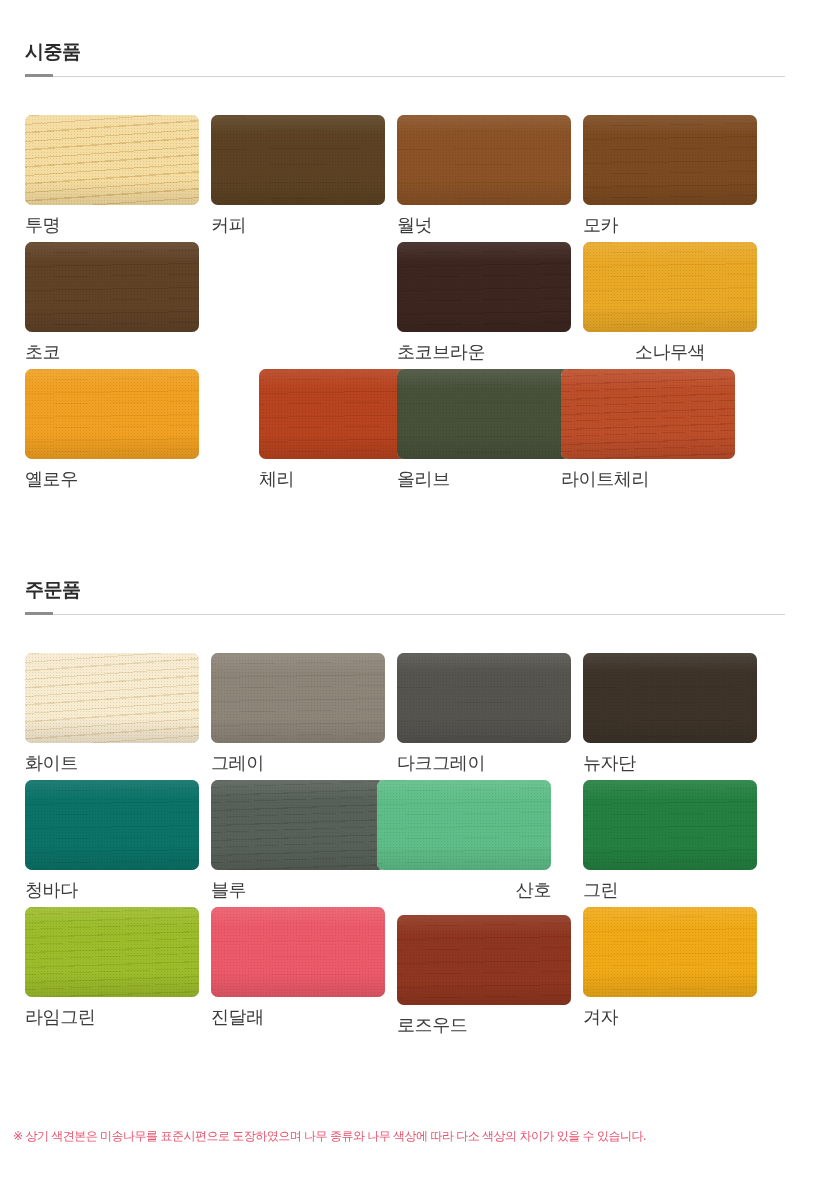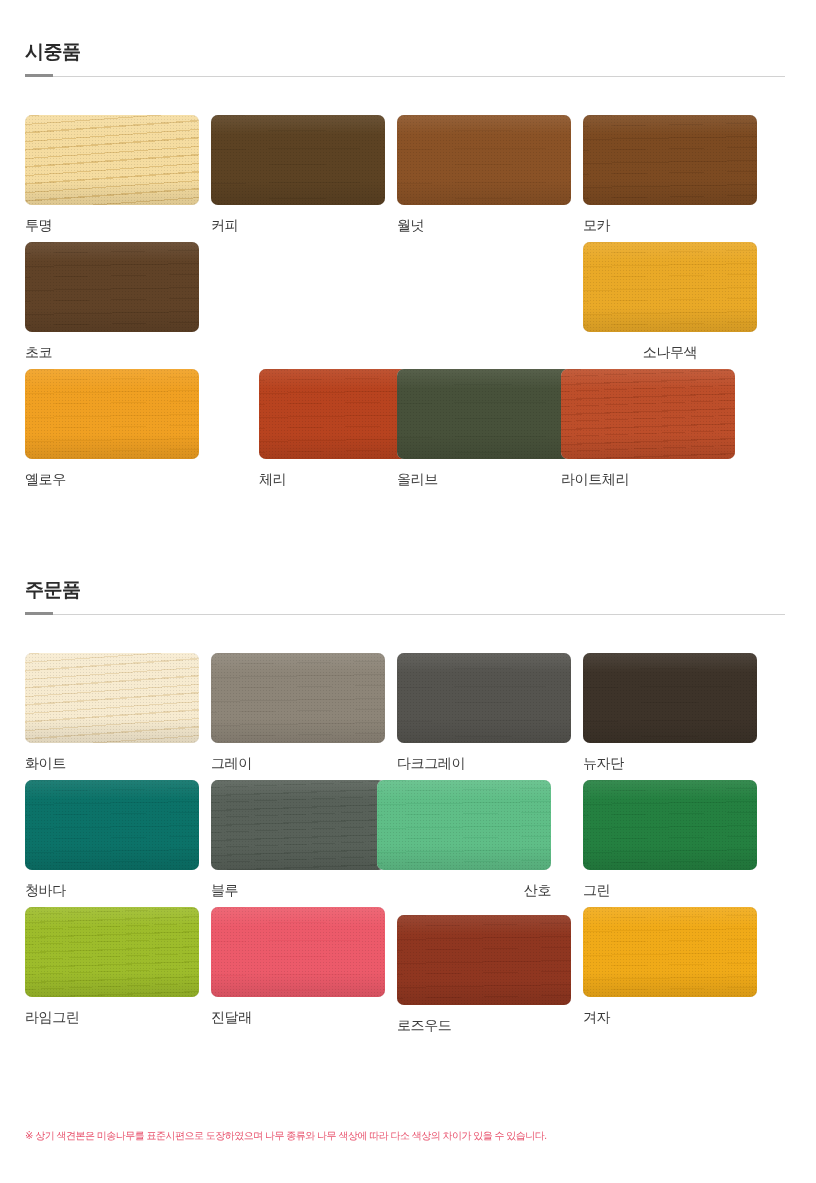--- a/index.html
+++ b/index.html
@@ -102,34 +102,34 @@
     position: absolute;
     inset: 0;
     background: linear-gradient(180deg,
       rgba(255,255,255,0.09) 0%,
       rgba(255,255,255,0.00) 22%,
       rgba(0,0,0,0.00) 72%,
       rgba(0,0,0,0.10) 100%);
   }
   .swatch-label {
     margin-top: 11px;
-    font-size: 14px;
+    font-size: 18px;
     color: #3b3b3b;
     line-height: 18px;
     letter-spacing: -0.4px;
     white-space: nowrap;
   }
 
   
   .footnote {
     position: absolute;
-    left: 25px;
+    left: 13px;
     top: 1126px;
     width: 770px;
-    font-size: 10px;
+    font-size: 12px;
     line-height: 20px;
     color: #e8506b;
     letter-spacing: -0.5px;
     white-space: nowrap;
   }
 </style>
 </head>
 <body>
 
 <div class="page">
@@ -178,20 +178,29 @@
             <div class="swatch-label">모카</div>
           </div>
           <div class="swatch-cell" style="left: 0px; top: 127px;">
             <div class="swatch">
               <div class="base" style="background: rgb(96, 66, 39);"></div>
               <div class="grain" style="background-image: repeating-linear-gradient(179deg, rgb(67, 44, 22) 0px, rgb(67, 44, 22) 1px, transparent 1px, transparent 11px, rgb(67, 44, 22) 11px, rgb(67, 44, 22) 11.6px, transparent 11.6px, transparent 24px); opacity: 0.32;"></div>
               <div class="noise"></div>
               <div class="shade"></div>
             </div>
             <div class="swatch-label">초코</div>
+          </div>
+          <div class="swatch-cell" style="left: 372px; top: 127px;">
+            <div class="swatch">
+              <div class="base" style="background: rgb(62, 38, 32);"></div>
+              <div class="grain" style="background-image: repeating-linear-gradient(179deg, rgb(42, 23, 19) 0px, rgb(42, 23, 19) 1px, transparent 1px, transparent 11px, rgb(42, 23, 19) 11px, rgb(42, 23, 19) 11.6px, transparent 11.6px, transparent 24px); opacity: 0.32;"></div>
+              <div class="noise"></div>
+              <div class="shade"></div>
+            </div>
+            <div class="swatch-label">초코브라운</div>
           </div>
           <div class="swatch-cell" style="left: 558px; top: 127px; text-align: center;">
             <div class="swatch">
               <div class="base" style="background: rgb(233, 169, 39);"></div>
               <div class="grain" style="background-image: repeating-linear-gradient(179deg, rgb(201, 140, 20) 0px, rgb(201, 140, 20) 1px, transparent 1px, transparent 11px, rgb(201, 140, 20) 11px, rgb(201, 140, 20) 11.6px, transparent 11.6px, transparent 24px); opacity: 0.32;"></div>
               <div class="noise"></div>
               <div class="shade"></div>
             </div>
             <div class="swatch-label">소나무색</div>
           </div>

